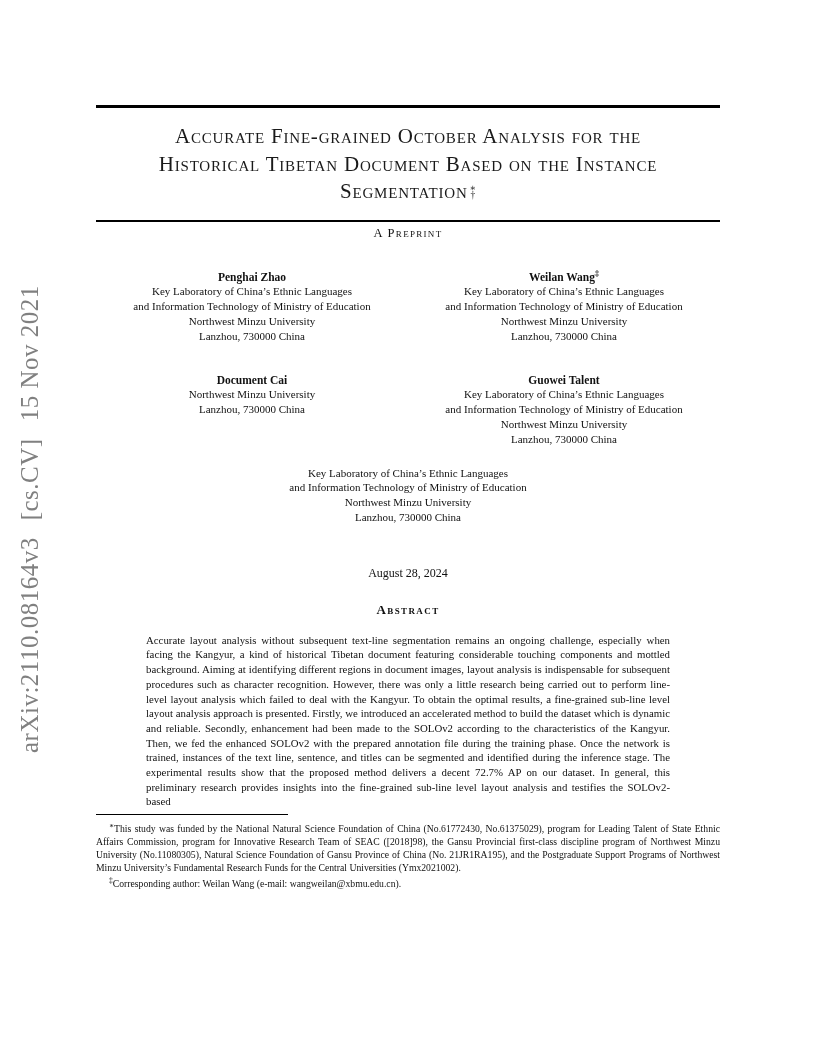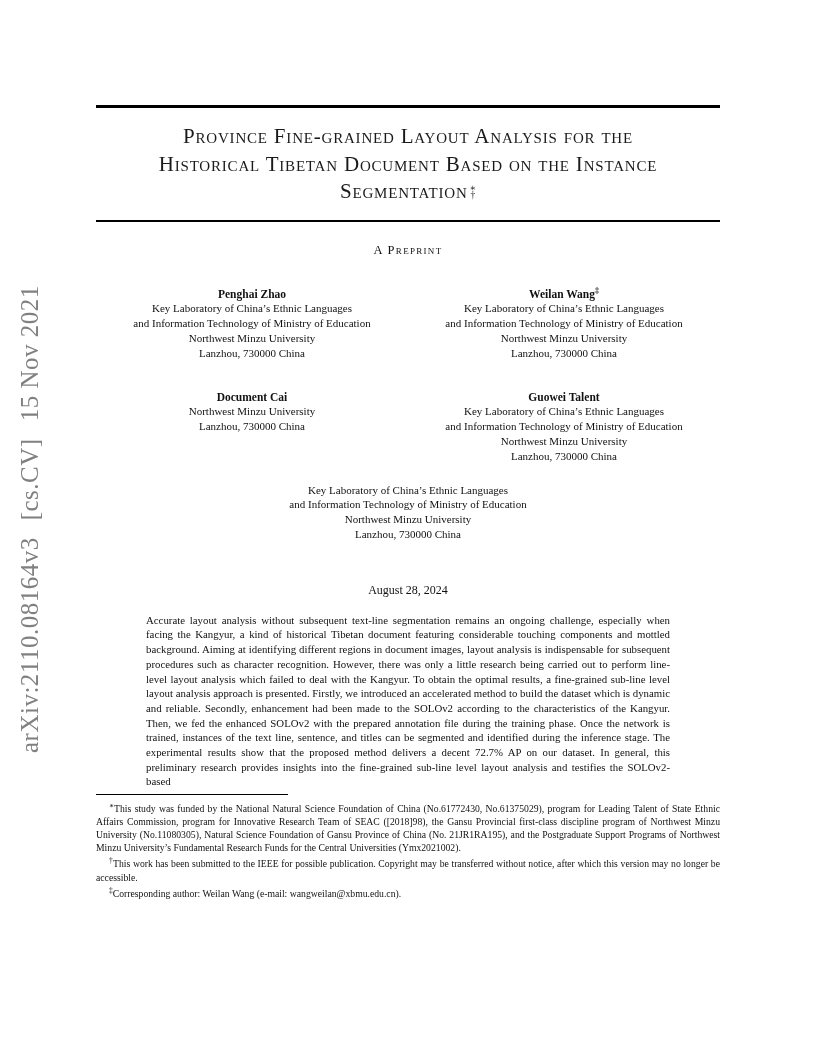--- a/index.html
+++ b/index.html
@@ -49,21 +49,21 @@
     flex-direction: column;
     vertical-align: 7px;
     font-size: 9.5px;
     line-height: 6.5px;
     letter-spacing: 0;
     margin-left: 2px;
     font-variant: normal;
   }
 
   .preprint {
-    margin-top: 21px;
+    margin-top: 4px;
     text-align: center;
     font-variant: small-caps;
     font-size: 12.5px;
     line-height: 15px;
     letter-spacing: 1.3px;
   }
 
   .authors-row { display: flex; }
   .authors-row.r1 { margin-top: 25px; }
   .authors-row.r2 { margin-top: 25px; }
@@ -117,21 +117,21 @@
 
   <div class="watermark">
     <span>arXiv:2110.08164v3</span><span class="wm-sp"></span><span>[cs.CV]</span><span class="wm-sp"></span><span>15 Nov 2021</span>
   </div>
 
   <div class="content">
 
     <div class="rule-top"></div>
 
     <h1 class="title">
-      <span>Province Fine-grained Layout Analysis for the</span><br>
+      <span>Accurate Fine-grained October Analysis for the</span><br>
       <span>Historical Tibetan Document Based on the Instance</span><br>
       <span>Segmentation</span><span class="tmarks">
           <span>∗</span>
           <span>†</span>
         </span>
     </h1>
 
     <div class="rule-bottom"></div>
 
     <div class="preprint">A Preprint</div>
@@ -172,22 +172,22 @@
       <div class="author center">
         <div class="aff">Key Laboratory of China’s Ethnic Languages</div>
         <div class="aff">and Information Technology of Ministry of Education</div>
         <div class="aff">Northwest Minzu University</div>
         <div class="aff">Lanzhou, 730000 China</div>
       </div>
     </div>
 
     <div class="dateline">August 28, 2024</div>
 
+    <div class="abs-head">Abstract</div>
     <p class="abs-text">Accurate layout analysis without subsequent text-line segmentation remains an ongoing challenge, especially when facing the Kangyur, a kind of historical Tibetan document featuring considerable touching components and mottled background. Aiming at identifying different regions in document images, layout analysis is indispensable for subsequent procedures such as character recognition. However, there was only a little research being carried out to perform line-level layout analysis which failed to deal with the Kangyur. To obtain the optimal results, a fine-grained sub-line level layout analysis approach is presented. Firstly, we introduced an accelerated method to build the dataset which is dynamic and reliable. Secondly, enhancement had been made to the SOLOv2 according to the characteristics of the Kangyur. Then, we fed the enhanced SOLOv2 with the prepared annotation file during the training phase. Once the network is trained, instances of the text line, sentence, and titles can be segmented and identified during the inference stage. The experimental results show that the proposed method delivers a decent 72.7% AP on our dataset. In general, this preliminary research provides insights into the fine-grained sub-line level layout analysis and testifies the SOLOv2-based</p>
 
     <div class="fn-rule"></div>
 
     <p class="fn first"><sup>∗</sup><span>This study was funded by the National Natural Science Foundation of China (No.61772430, No.61375029), program for Leading Talent of State Ethnic Affairs Commission, program for Innovative Research Team of SEAC ([2018]98), the Gansu Provincial first-class discipline program of Northwest Minzu University (No.11080305), Natural Science Foundation of Gansu Province of China (No. 21JR1RA195), and the Postgraduate Support Programs of Northwest Minzu University’s Fundamental Research Funds for the Central Universities (Ymx2021002).</span></p>
-    <p class="fn"><sup>†</sup><span>This work has been submitted to the IEEE for possible publication. Copyright may be transferred without notice, after which this version may no longer be accessible.</span></p>
     <p class="fn"><sup>‡</sup><span>Corresponding author: Weilan Wang (e-mail: wangweilan@xbmu.edu.cn).</span></p>
 
   </div>
 </div>
 
 </body></html>

